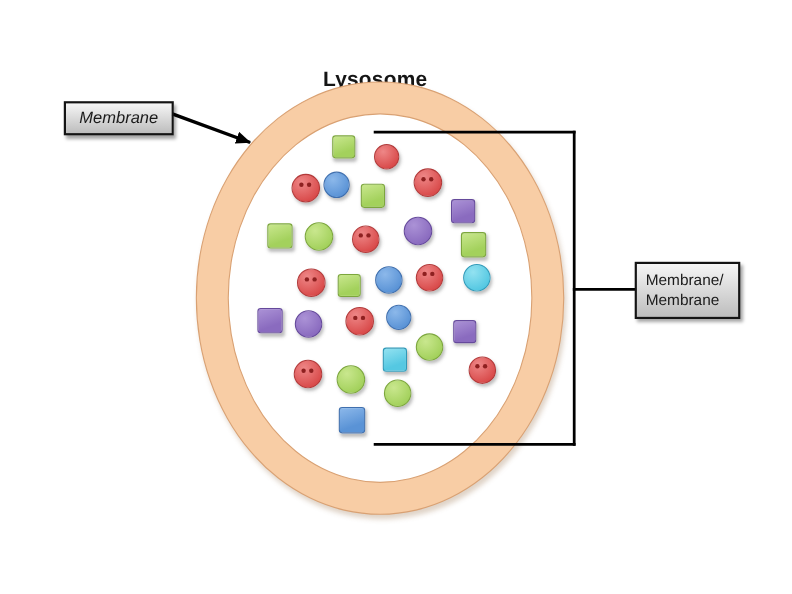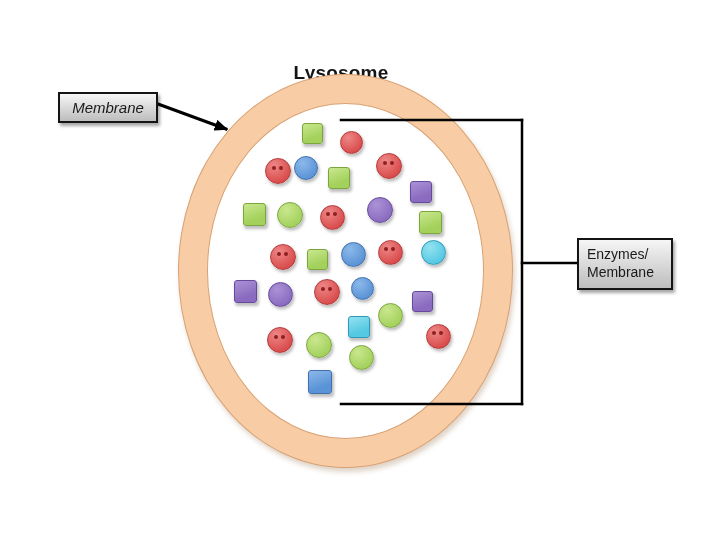--- a/index.html
+++ b/index.html
@@ -129,17 +129,17 @@
       <line x1="522" y1="120" x2="522" y2="404" stroke="#000000" stroke-width="2.5" stroke-linecap="square"></line>
       <line x1="341" y1="404" x2="522" y2="404" stroke="#000000" stroke-width="2.5" stroke-linecap="square"></line>
       <line x1="522" y1="263" x2="577" y2="263" stroke="#000000" stroke-width="2.5" stroke-linecap="square"></line>
     </svg>
 
   <div class="callout membrane">
     <span>Membrane</span>
   </div>
 
   <div class="callout proteins">
-    <span>Enzymes/</span>
+    <span>Membrane/</span>
     <span>Membrane</span>
   </div>
 
 </div>
 
 </body></html>

